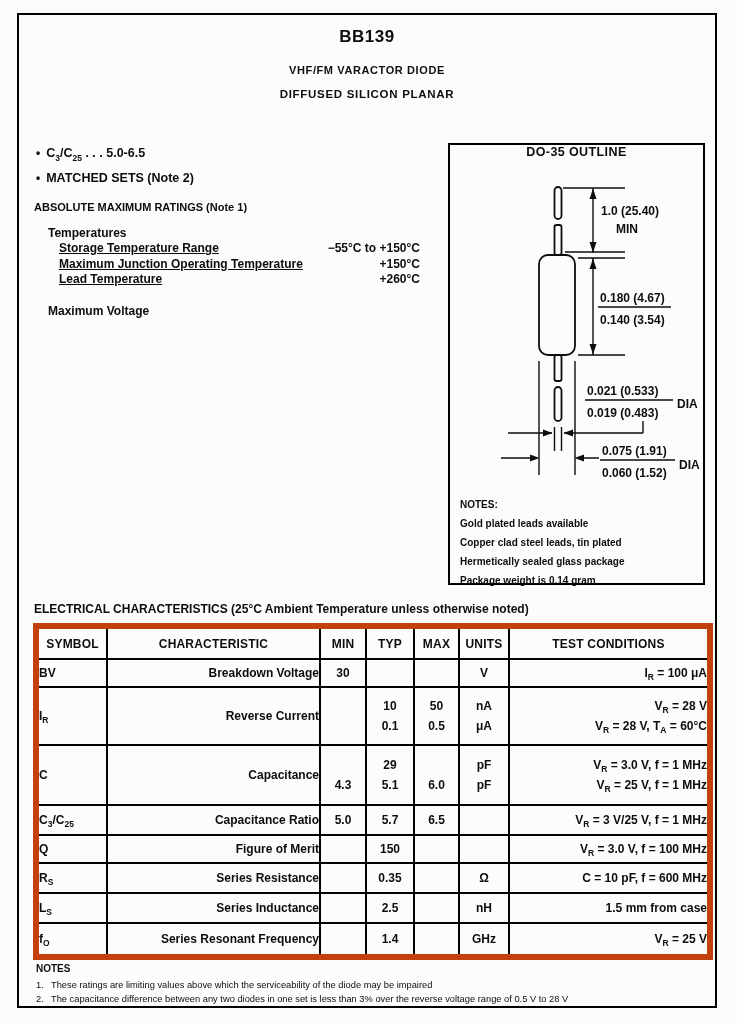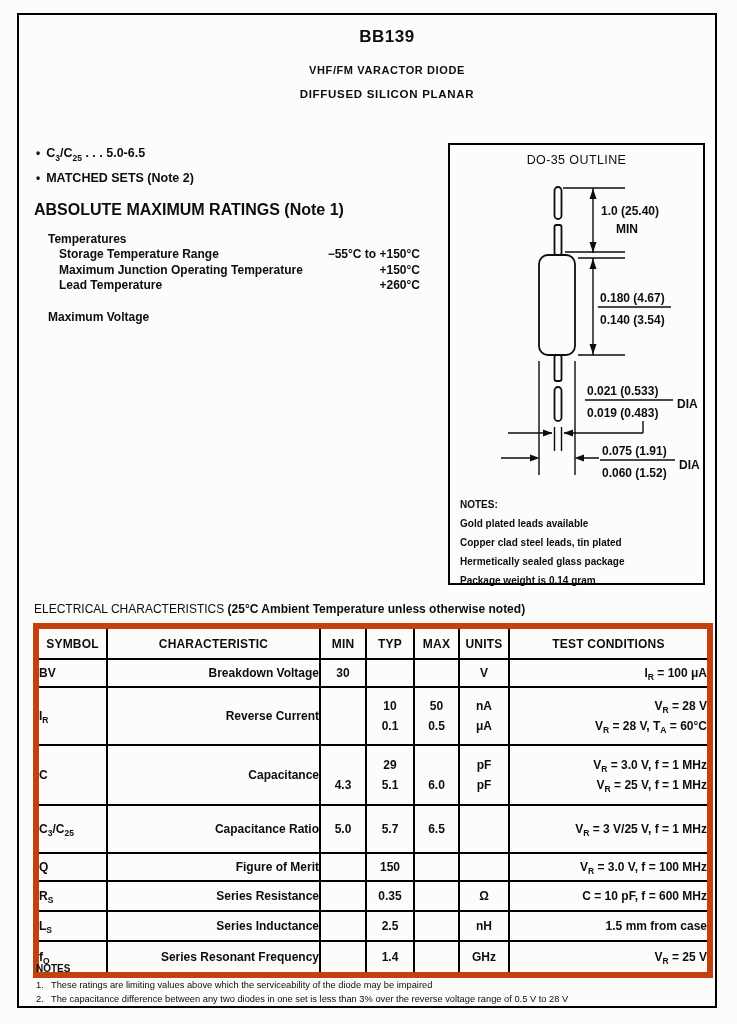--- a/index.html
+++ b/index.html
@@ -1,48 +1,48 @@
 <!DOCTYPE html>
 <html><head>
 <meta charset="utf-8">
 <style>
   html,body{margin:0;padding:0;background:#e8e8e6;}
   .sheet{position:relative;width:737px;height:1024px;background:#fcfcfa;font-family:"Liberation Sans",sans-serif;color:#0d0d0d;overflow:hidden;}
   .page{position:absolute;left:17px;top:13px;width:700px;height:995px;border:2px solid #000;background:#fcfcfa;box-sizing:border-box;}
 
   
-  .doc-header{position:absolute;top:12px;left:0;width:100%;text-align:center;padding-left:20px;}
+  .doc-header{position:absolute;top:12px;left:0;width:100%;text-align:center;}
   .part-no{font-size:17px;font-weight:700;letter-spacing:.5px;}
   .doc-title{margin-top:17px;font-size:11px;font-weight:700;letter-spacing:.6px;}
   .doc-subtitle{margin-top:12px;font-size:11.5px;font-weight:700;letter-spacing:.7px;}
 
   
   .features{position:absolute;left:17px;top:126px;font-size:12.5px;font-weight:700;}
   .feature{display:flex;align-items:baseline;line-height:25px;}
   .feature .bullet{margin-right:6px;font-size:12px;}
 
   
   .abs-max{position:absolute;left:15px;top:186px;width:386px;font-size:12px;font-weight:700;}
-  .abs-title{font-size:16px;font-weight:700;margin-bottom:12px;}
+  .abs-title{font-size:11px;font-weight:700;margin-bottom:12px;}
   .group-name{margin-left:14px;line-height:16px;}
   .rating-row{display:flex;justify-content:space-between;margin-left:25px;line-height:15.5px;}
   .rating-row .code{width:39px;flex:none;}
-  .rating-row .lbl{flex:1;text-align:left;}
+  .rating-row .lbl{flex:1;text-align:left;text-decoration:underline;}
   .rating-row .val{text-align:right;white-space:nowrap;}
   .group-gap{height:15px;}
 
   
   .outline-box{position:absolute;left:429px;top:128px;width:257px;height:442px;border:2px solid #000;box-sizing:border-box;}
-  .outline-title{text-align:center;margin-top:8px;font-size:12.5px;font-weight:400;letter-spacing:.4px;}
+  .outline-title{text-align:center;font-size:12.5px;font-weight:700;letter-spacing:.4px;}
   .outline-svg{position:absolute;left:0;top:28px;}
   .outline-notes{position:absolute;left:10px;top:350px;font-size:10px;font-weight:700;line-height:19px;}
 
   
   .elec-title{position:absolute;left:15px;top:587px;font-size:12px;}
-  .elec-title .t-main{font-weight:400;}
+  .elec-title .t-main{font-weight:700;}
   .elec-title .t-note{font-weight:700;}
   table.elec{position:absolute;left:14px;top:608px;width:674px;border-collapse:collapse;table-layout:fixed;border:6px solid #c2410c;}
   table.elec th,table.elec td{border:2px solid #000;padding:0;font-size:12px;font-weight:700;vertical-align:middle;overflow:hidden;}
   table.elec th{font-size:12px;height:29px;text-align:center;letter-spacing:.2px;}
   td.c-sym{text-align:left;padding-left:11px;font-size:12.5px;}
   td.c-char{text-align:right;margin-top:23px;}
   td.c-min,td.c-typ,td.c-max,td.c-units{text-align:center;}
   td.c-cond{text-align:right;padding-left:14px;}
   .ln{line-height:20px;min-height:0;}
   sub{font-size:8.5px;line-height:0;}
@@ -252,21 +252,21 @@
         <td class="c-units">
               <div class="ln">pF</div>
               <div class="ln">pF</div>
             </td>
         <td class="c-cond">
               <div class="ln">V<sub>R</sub> = 3.0 V, f = 1 MHz</div>
               <div class="ln">V<sub>R</sub> = 25 V, f = 1 MHz</div>
             </td>
       </tr>
 
-      <tr style="height:48px">
+      <tr style="height:30px">
         <td class="c-sym">C<sub>3</sub>/C<sub>25</sub></td>
         <td class="c-char">Capacitance Ratio</td>
         <td class="c-min">
               <div class="ln">5.0</div>
               <div class="ln"></div>
             </td>
         <td class="c-typ">
               <div class="ln">5.7</div>
               <div class="ln"></div>
             </td>

